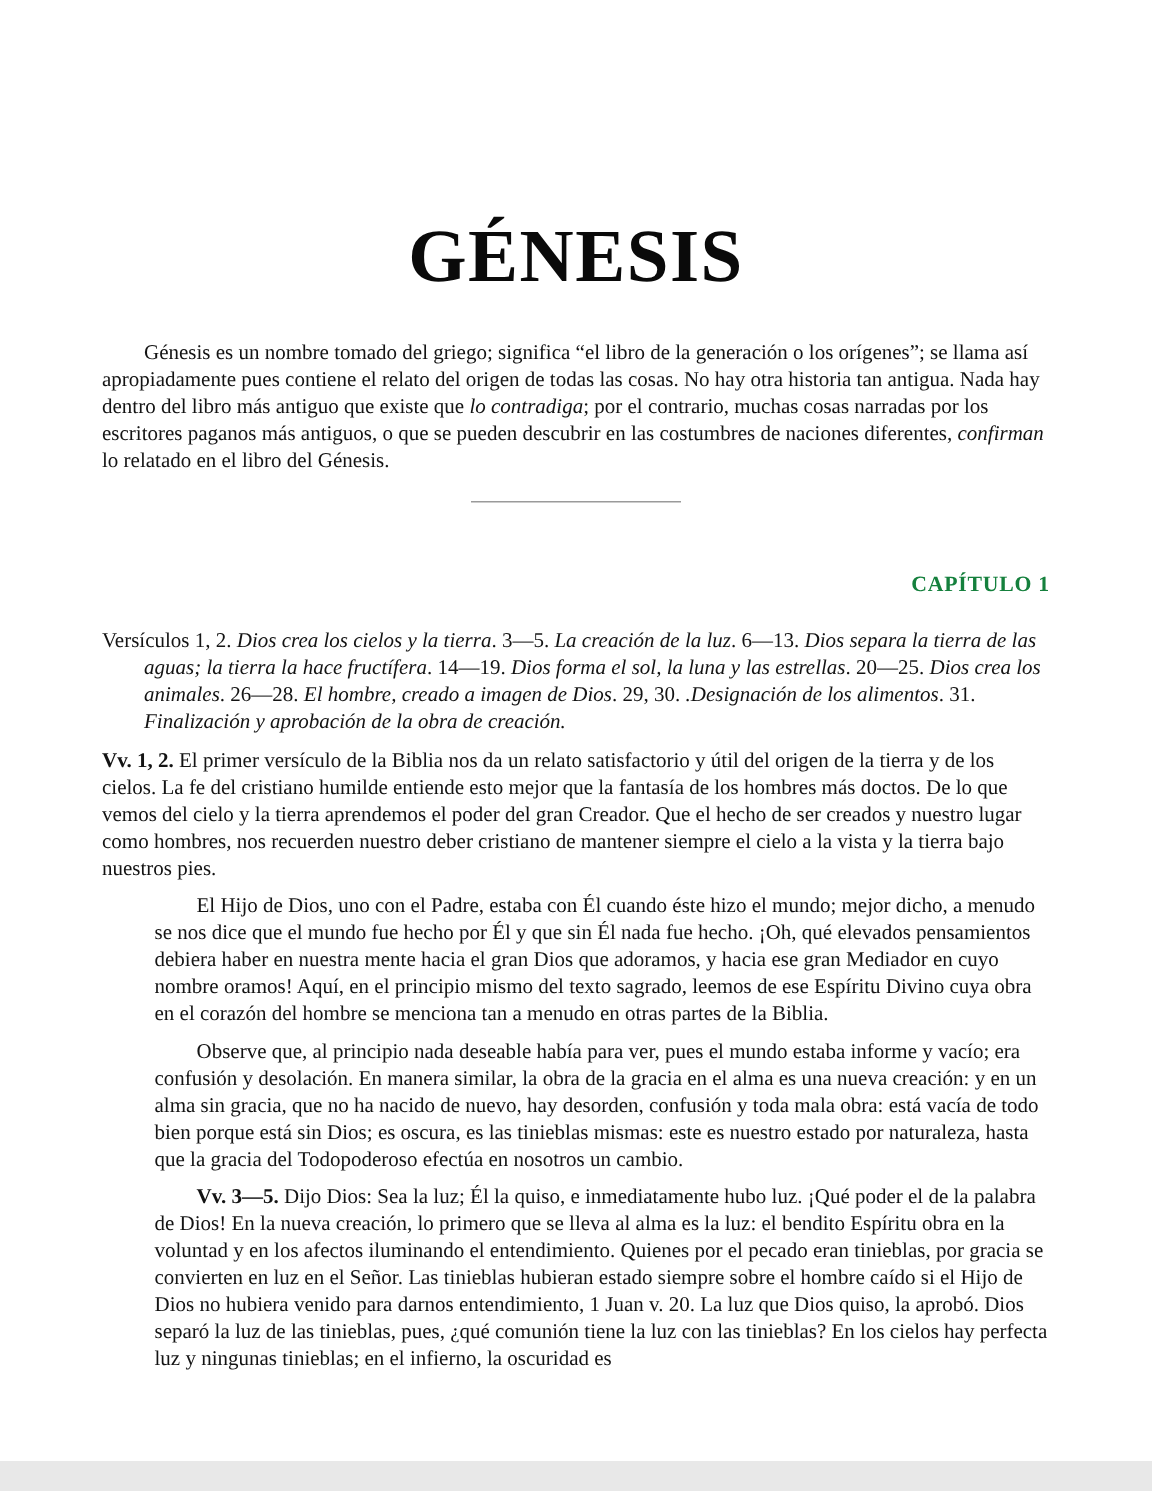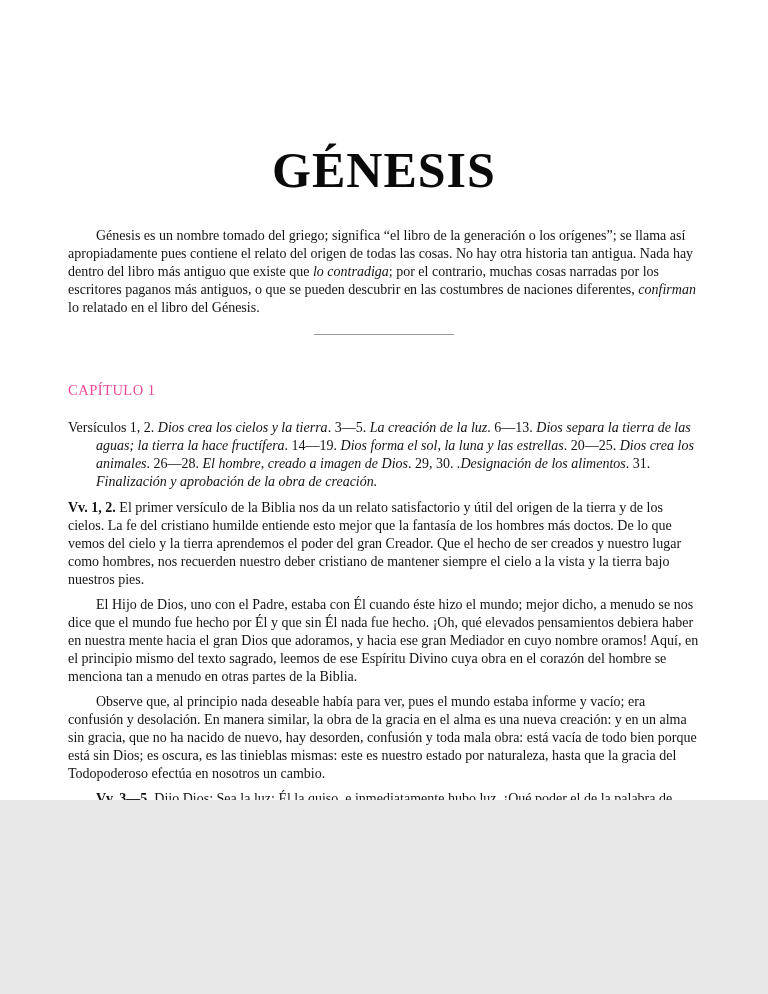--- a/index.html
+++ b/index.html
@@ -1,19 +1,19 @@
 <!DOCTYPE html>
 <html lang="es"><head>
 <meta charset="utf-8">
 <style>
   html, body { margin: 0; padding: 0; background: #e8e8e8; }
   .page {
     position: relative;
     width: 768px;
-    height: 800px;
+    height: 974px;
     margin: 0 auto;
     background: #ffffff;
     box-sizing: border-box;
     padding: 143px 68px 0 68px;
     overflow: hidden;
     color: #131313;
     font-family: "Liberation Serif", "DejaVu Serif", serif;
     font-size: 14px;
     line-height: 18px;
     text-align: left;
@@ -29,33 +29,33 @@
   }
   .intro { margin: 0; text-indent: 28px; }
   .divider {
     border: none;
     border-top: 1.5px solid #9a9a9a;
     width: 140px;
     margin: 17px auto 0 auto;
   }
   .chapter {
     margin: 46px 0 0 0;
-    text-align: left;
+    text-align: right;
     font-size: 14.5px;
-    font-weight: normal;
+    font-weight: bold;
     letter-spacing: 0.5px;
-    color: #ec4899;
+    color: #15803d;
   }
   .summary {
     margin: 20px 0 8px 0;
     padding-left: 28px;
     text-indent: -28px;
   }
   .body-para { margin: 0 0 7px 0; }
-  .body-para.indent { text-indent: 28px; }
+  .body-para.indent { text-indent: 28px; margin-left: 35px; }
 </style>
 </head>
 <body>
 
 <div class="page">
   <h1 class="title">GÉNESIS</h1>
 
   <p class="intro"><span>Génesis es un nombre tomado del griego; significa “el libro de la generación o los orígenes”; se llama así apropiadamente pues contiene el relato del origen de todas las cosas. No hay otra historia tan antigua. Nada hay dentro del libro más antiguo que existe que </span><span style="font-style: italic;">lo contradiga</span><span>; por el contrario, muchas cosas narradas por los escritores paganos más antiguos, o que se pueden descubrir en las costumbres de naciones diferentes, </span><span style="font-style: italic;">confirman</span><span> lo relatado en el libro del Génesis.</span></p>
 
   <hr class="divider">

